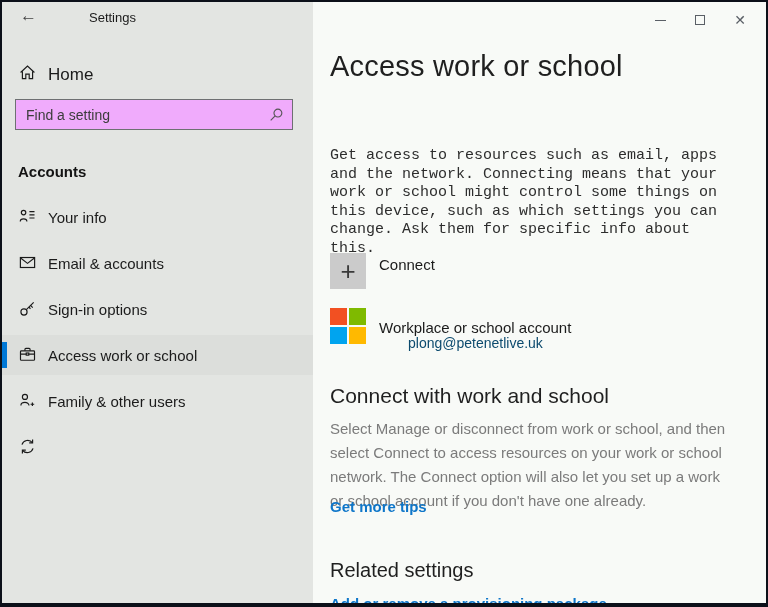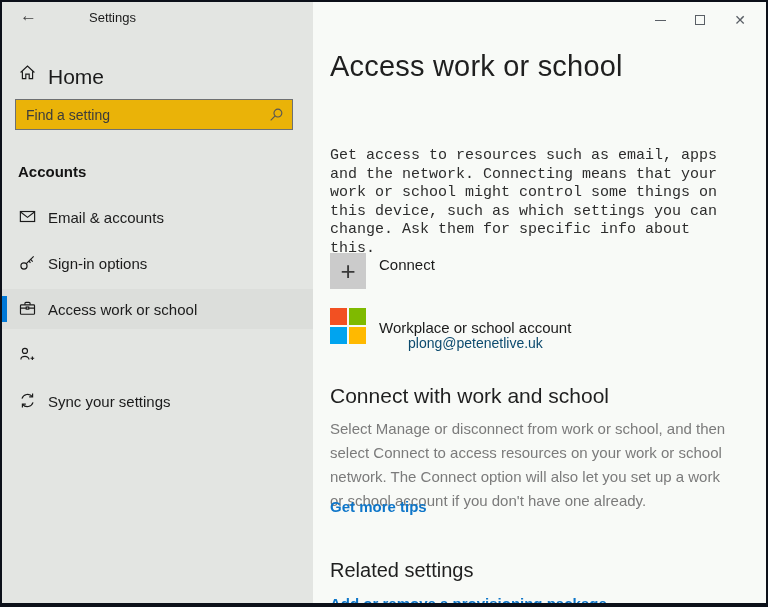--- a/index.html
+++ b/index.html
@@ -9,23 +9,23 @@
   .window { position:absolute; left:2px; top:2px; width:764px; height:601px; display:flex; overflow:hidden; }
 
   
   .sidebar { position:relative; width:311px; height:100%; background:#e3e5e2; flex:0 0 311px; }
   .titlebar-left { position:absolute; left:0; top:0; width:100%; height:34px; }
   .back-arrow { position:absolute; left:18px; top:4px; font-size:17px; color:#444; cursor:pointer; }
   .app-title { position:absolute; left:58px; top:8px; font-size:13px; color:#1b1b1b;margin-left:29px; }
 
   .home-item { position:absolute; left:0; top:53px; width:100%; height:36px; cursor:pointer; }
   .home-item .nav-icon { position:absolute; left:17px; top:9px; }
-  .home-item .nav-label { position:absolute; left:46px; top:10px; font-size:21px; color:#1b1b1b; }
-
-  .search-box { position:absolute; left:13px; top:97px; width:278px; height:31px; background:#eab308;
+  .home-item .nav-label { position:absolute; left:46px; top:10px; font-size:17px; color:#1b1b1b; }
+
+  .search-box { position:absolute; left:13px; top:97px; width:278px; height:31px; background:#f0abfc;
                 border:1px solid #6e7072; }
   .search-box input { position:absolute; left:0; top:0; width:100%; height:100%; border:none; background:transparent;
                 outline:none; padding:0 30px 0 10px; font-size:14px; color:#333;
                 font-family:"Liberation Sans", sans-serif; }
   .search-box input::placeholder { color:#3c3c3c; opacity:1; }
   .search-glyph { position:absolute; right:8px; top:7px; }
 
   .section-heading { position:absolute; left:16px; top:161px; font-size:15px; font-weight:bold; color:#141414; }
 
   .nav-list { position:absolute; left:0; top:195px; width:100%; }
@@ -101,20 +101,30 @@
           <circle cx="9.5" cy="6.5" r="4.2"></circle>
             <path d="M6.3 9.7 L1.8 14.2"></path>
         </svg>
       </span>
     </div>
 
     <div class="section-heading">Accounts</div>
 
     <div class="nav-list">
 
+      <div class="nav-item">
+        <span class="nav-icon">
+          <svg width="17" height="17" viewBox="0 0 16 16" fill="none" stroke="#1a1a1a" stroke-width="1.1">
+            <circle cx="4.3" cy="4.3" r="2.1"></circle>
+              <path d="M1.2 12.8 C1.2 9.4 7.4 9.4 7.4 12.8"></path>
+            <path d="M9.8 3.4 H14.6 M9.8 6.4 H14.6 M9.8 9.4 H14.6"></path>
+          </svg>
+        </span>
+        <span class="nav-label">Your info</span>
+      </div>
 
       <div class="nav-item">
         <span class="nav-icon">
           <svg width="17" height="17" viewBox="0 0 16 16" fill="none" stroke="#1a1a1a" stroke-width="1.1">
             <rect x="1.3" y="3.3" width="13.4" height="9.4"></rect>
               <path d="M1.5 3.8 L8 8.8 L14.5 3.8"></path>
           </svg>
         </span>
         <span class="nav-label">Email &amp; accounts</span>
       </div>
@@ -143,32 +153,32 @@
       </div>
 
       <div class="nav-item">
         <span class="nav-icon">
           <svg width="17" height="17" viewBox="0 0 16 16" fill="none" stroke="#1a1a1a" stroke-width="1.1">
             <circle cx="5.6" cy="4.6" r="2.4"></circle>
               <path d="M1.8 12.6 C1.8 8.9 9.4 8.9 9.4 12.6"></path>
             <path d="M10.9 11.5 H14.3 M12.6 9.8 V13.2"></path>
           </svg>
         </span>
+        <span class="nav-label">Family &amp; other users</span>
       </div>
 
       <div class="nav-item">
         <span class="nav-icon">
           <svg width="17" height="17" viewBox="0 0 16 16" fill="none" stroke="#1a1a1a" stroke-width="1.1">
             <path d="M2.8 6.2 A5.6 5.6 0 0 1 12.6 4.4"></path>
               <path d="M12.8 1.4 V4.6 H9.6"></path>
             <path d="M13.2 9.8 A5.6 5.6 0 0 1 3.4 11.6"></path>
               <path d="M3.2 14.6 V11.4 H6.4"></path>
           </svg>
         </span>
-        <span class="nav-label">Sync your settings</span>
       </div>
 
     </div>
   </div>
 
   <div class="content">
 
     <div class="win-controls">
       <div class="win-btn">
           <span class="min-shape"></span>

